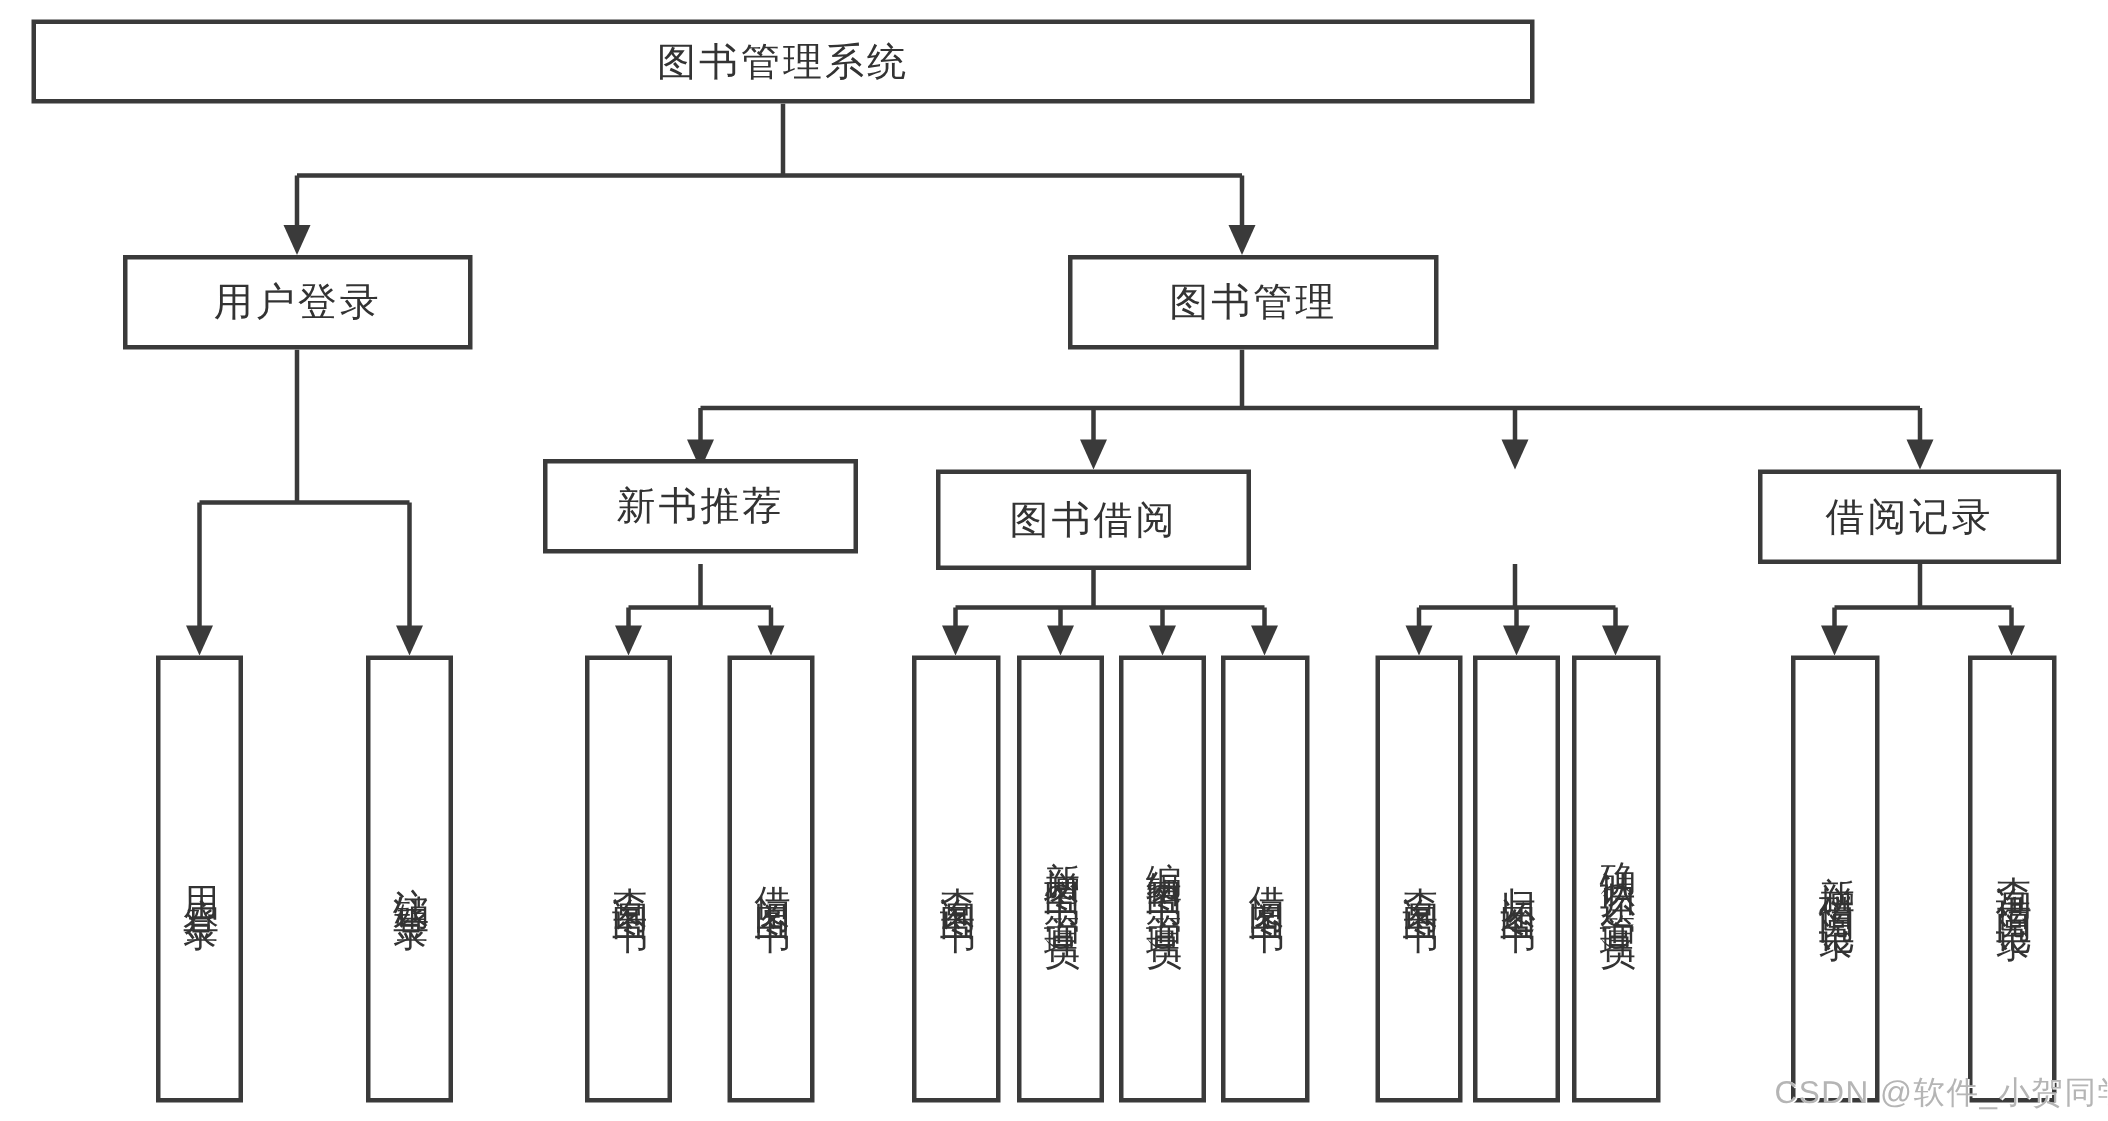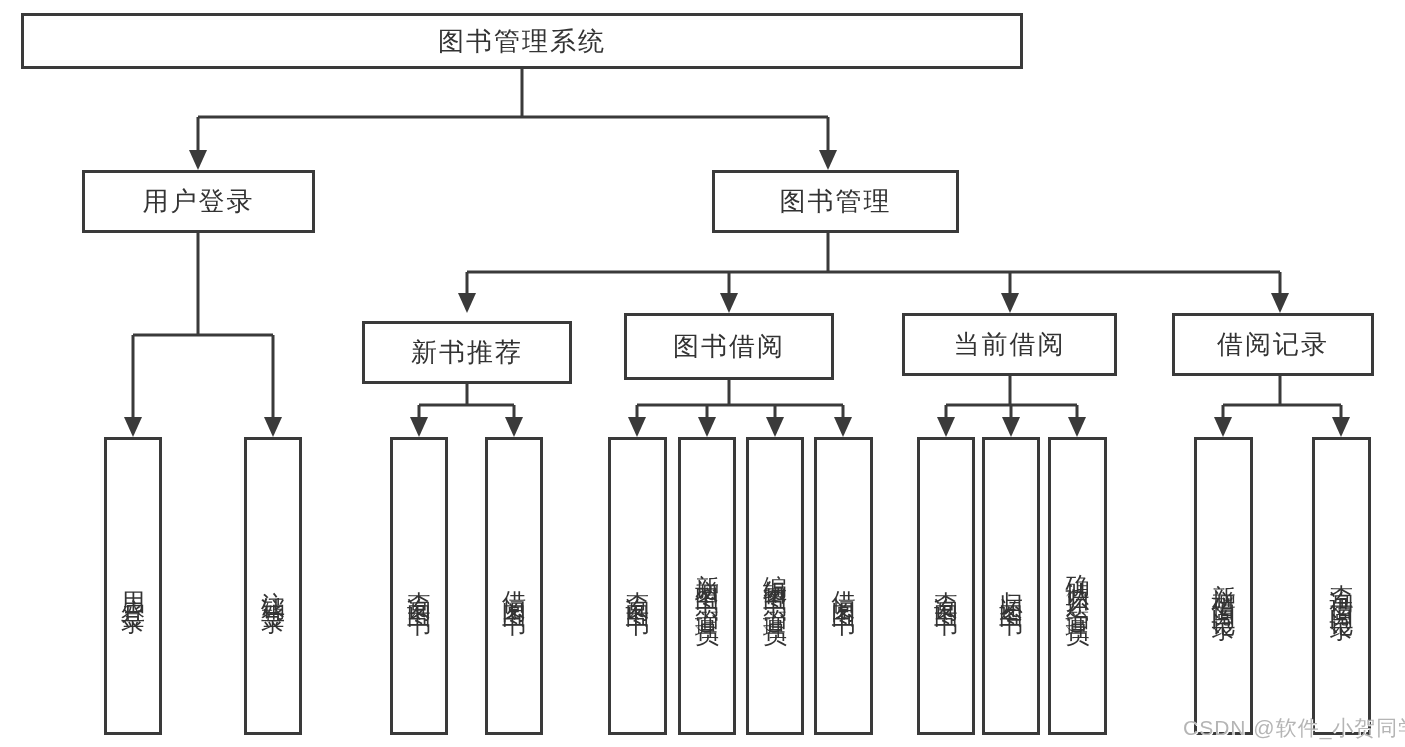--- a/index.html
+++ b/index.html
@@ -90,28 +90,25 @@
     <span>图书管理系统</span>
   </div>
 
   <div class="node h" style="left:82px;top:170px;width:233px;height:63px">
     <span>用户登录</span>
   </div>
   <div class="node h" style="left:712px;top:170px;width:247px;height:63px">
     <span>图书管理</span>
   </div>
 
-  <div class="node h" style="left:362px;top:321px;width:210px;height:63px">
+  <div class="node h" style="left:362px;top:306px;width:210px;height:63px">
     <span>新书推荐</span>
   </div>
   <div class="node h" style="left:624px;top:313px;width:210px;height:67px">
     <span>图书借阅</span>
-  </div>
-  <div class="node h" style="left:902px;top:313px;width:215px;height:63px">
-    <span>当前借阅</span>
   </div>
   <div class="node h" style="left:1172px;top:313px;width:202px;height:63px">
     <span>借阅记录</span>
   </div>
 
   <div class="node v" style="left:104px;top:437px;width:58px;height:298px">
     <span>用户登录</span>
   </div>
   <div class="node v" style="left:244px;top:437px;width:58px;height:298px">
     <span>注销登录</span>

